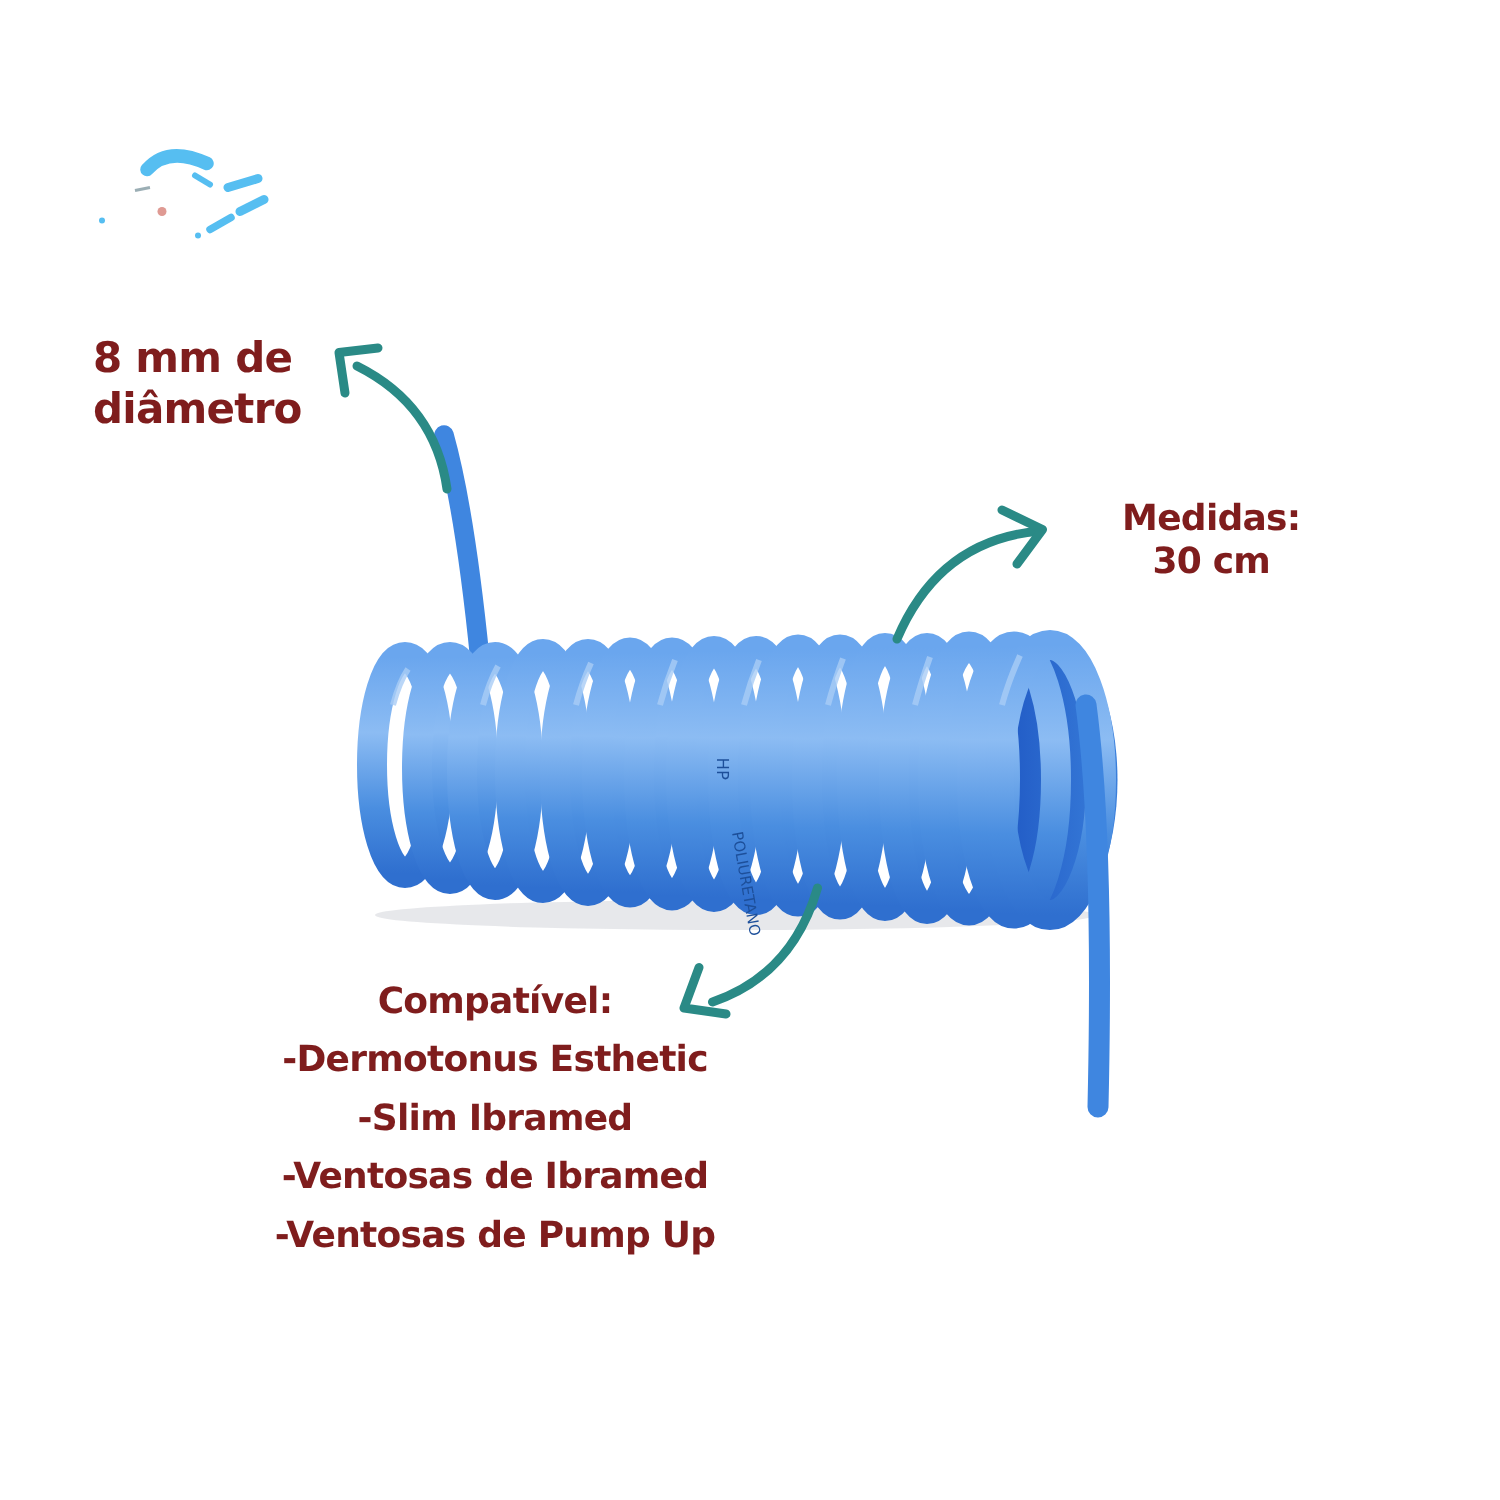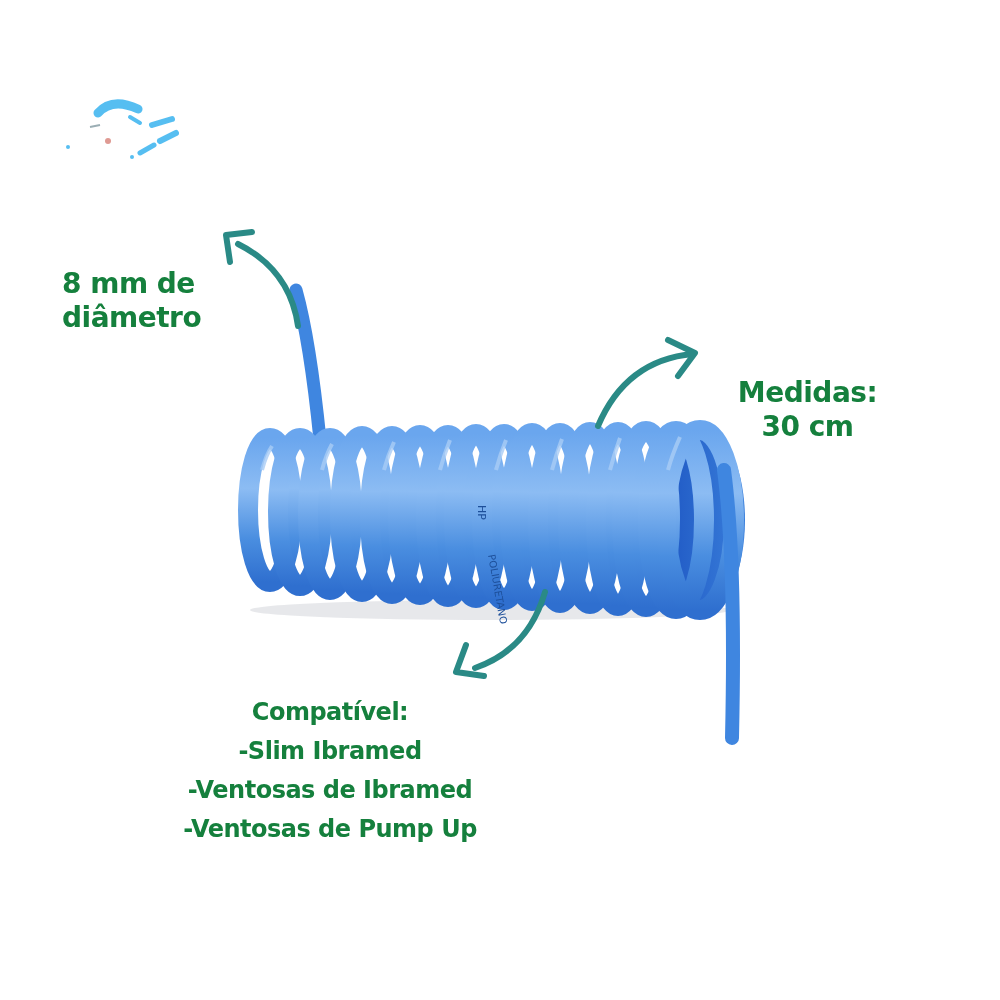--- a/index.html
+++ b/index.html
@@ -5,29 +5,28 @@
     html, body { margin: 0; padding: 0; }
     body {
       width: 1000px; height: 1000px; overflow: hidden;
       background: #ffffff;
       font-family: "DejaVu Sans", sans-serif;
       position: relative;
     }
     .canvas { position: absolute; inset: 0; width: 1000px; height: 1000px; }
     .label {
       position: absolute;
-      color: #15803d;
+      color: #7f1d1d;
       font-weight: bold;
       font-family: "DejaVu Sans", sans-serif;
       line-height: 1.22;
       letter-spacing: -0.5px;
-      margin-top: 45px;
     }
     .diam { left: 62px; top: 222px; font-size: 28px; text-align: left; }
-    .medidas { left: 725px; top: 331px; font-size: 28px; text-align: center; width: 165px; }
+    .medidas { left: 725px; top: 331px; font-size: 24px; text-align: center; width: 165px; }
     .compat { left: 100px; top: 648px; width: 460px; font-size: 24px; text-align: center; line-height: 39px; }
     .compat div { white-space: nowrap; }
     .logo { position: absolute; left: 60px; top: 95px; width: 125px; height: 85px; opacity: 0.85; }
   </style>
 </head>
 <body>
 
 <div class="logo">
   <svg width="125" height="85" viewBox="0 0 125 85">
     <path d="M38 18 Q52 2 78 14" stroke="#39b3ef" stroke-width="9" fill="none" stroke-linecap="round"></path>
@@ -117,16 +116,17 @@
   <div>diâmetro</div>
 </div>
 
 <div class="label medidas">
   <div>Medidas:</div>
   <div>30 cm</div>
 </div>
 
 <div class="label compat">
   <div>Compatível:</div>
+  <div>-Dermotonus Esthetic</div>
   <div>-Slim Ibramed</div>
   <div>-Ventosas de Ibramed</div>
   <div>-Ventosas de Pump Up</div>
 </div>
 
 </body></html>

